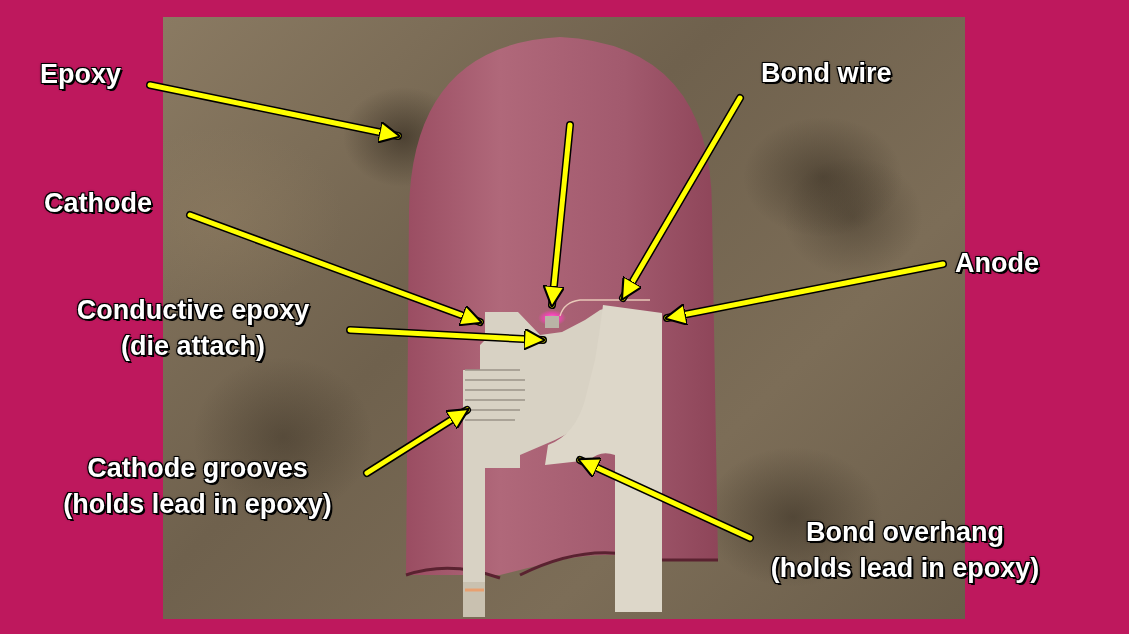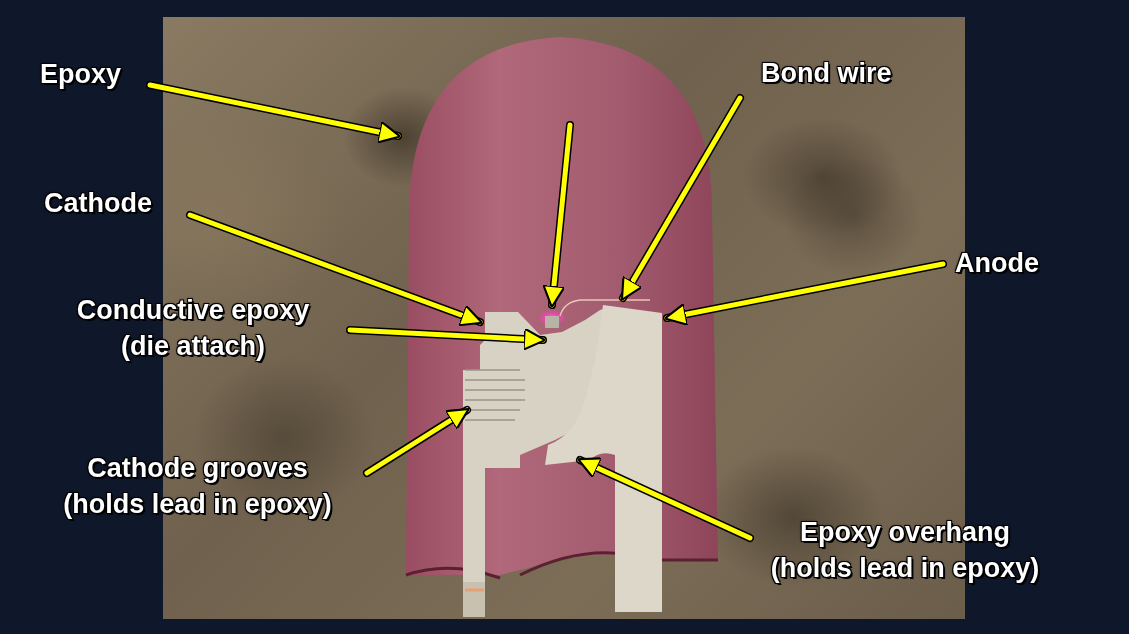--- a/index.html
+++ b/index.html
@@ -1,16 +1,16 @@
 <!DOCTYPE html>
 <html><head>
 <meta charset="utf-8">
 <style>
   html,body{margin:0;padding:0;background:#000;}
-  #stage{position:relative;width:1129px;height:634px;background:#0f172a;overflow:hidden;font-family:"DejaVu Sans",sans-serif;}
+  #stage{position:relative;width:1129px;height:634px;background:#be185d;overflow:hidden;font-family:"DejaVu Sans",sans-serif;}
   #photo{position:absolute;left:163px;top:17px;width:802px;height:602px;
     background:
       radial-gradient(ellipse 60px 50px at 240px 120px, rgba(40,32,22,.55), transparent),
       radial-gradient(ellipse 80px 60px at 660px 160px, rgba(40,32,22,.45), transparent),
       radial-gradient(ellipse 70px 60px at 690px 200px, rgba(40,32,22,.35), transparent),
       radial-gradient(ellipse 90px 70px at 630px 500px, rgba(40,32,22,.45), transparent),
       radial-gradient(ellipse 90px 80px at 120px 420px, rgba(40,32,22,.35), transparent),
       radial-gradient(ellipse 120px 90px at 60px 200px, rgba(150,130,100,.35), transparent),
       linear-gradient(135deg,#8a7a62 0%,#6f614d 40%,#7c6d57 70%,#6a5d4a 100%);}
   svg{position:absolute;left:0;top:0;}
@@ -85,16 +85,16 @@
   <div class="lbl" style="left:955px;top:245px;">Anode</div>
   <div class="lbl" style="left:48px;top:292px;width:290px;">
     <div>Conductive epoxy</div>
     <div>(die attach)</div>
   </div>
   <div class="lbl" style="left:30px;top:450px;width:335px;">
     <div>Cathode grooves</div>
     <div>(holds lead in epoxy)</div>
   </div>
   <div class="lbl" style="left:740px;top:514px;width:330px;">
-    <div>Epoxy overhang</div>
+    <div>Bond overhang</div>
     <div>(holds lead in epoxy)</div>
   </div>
 </div>
 
 </body></html>

